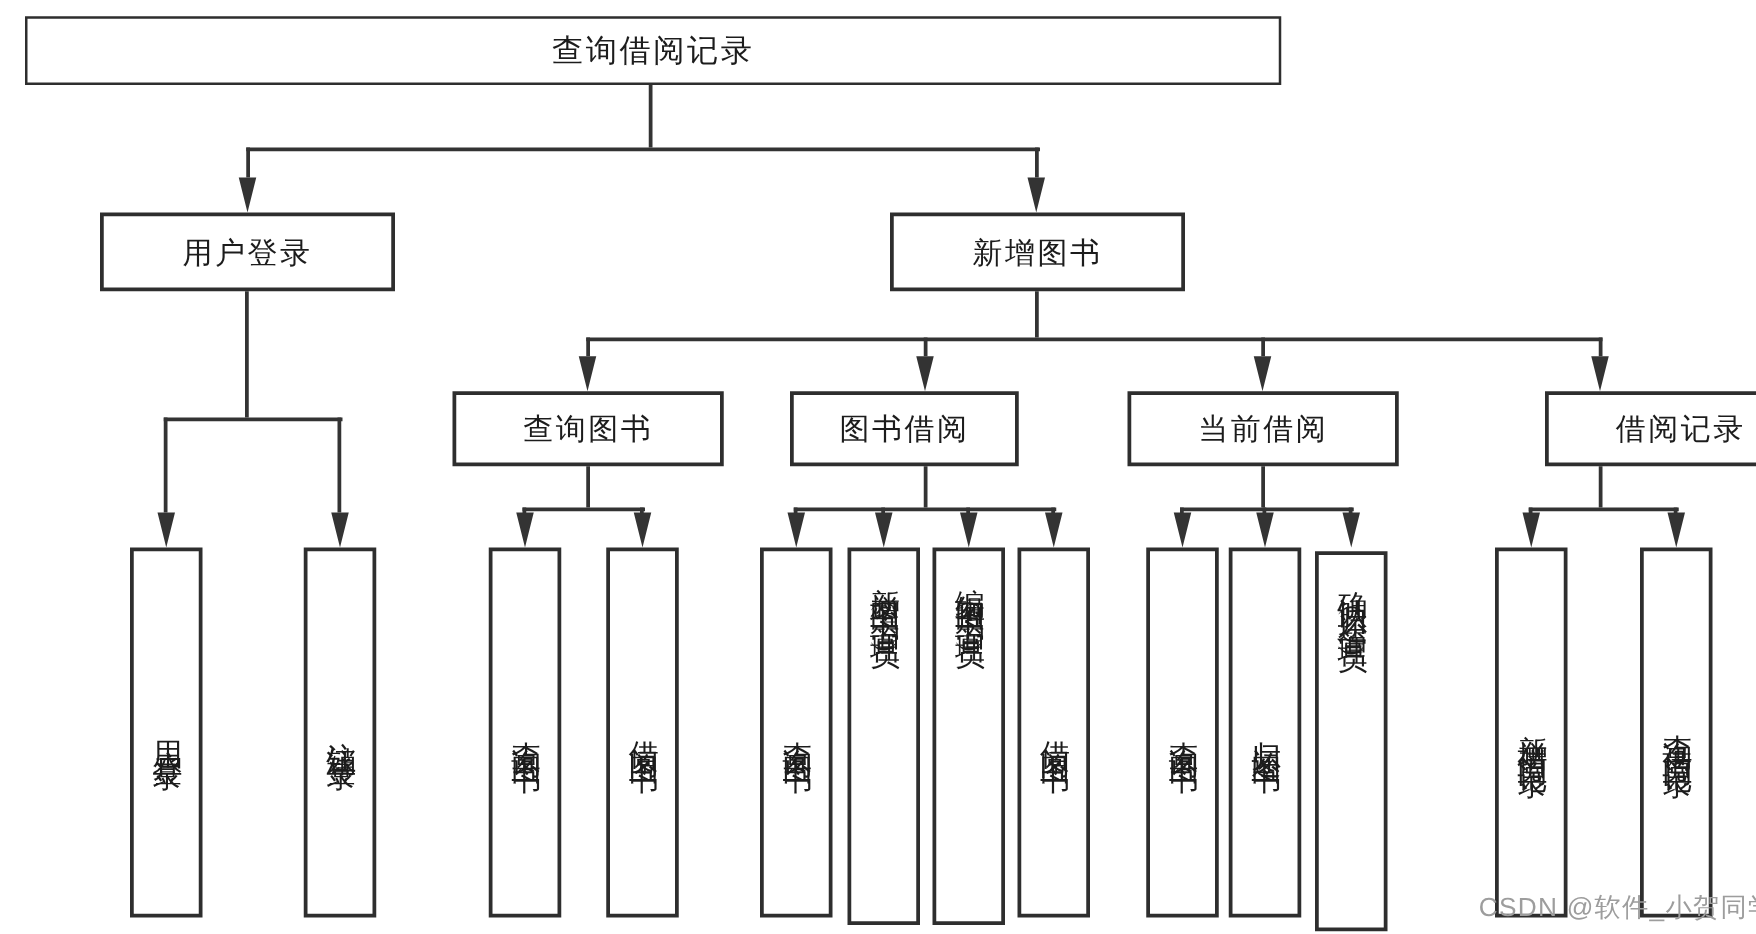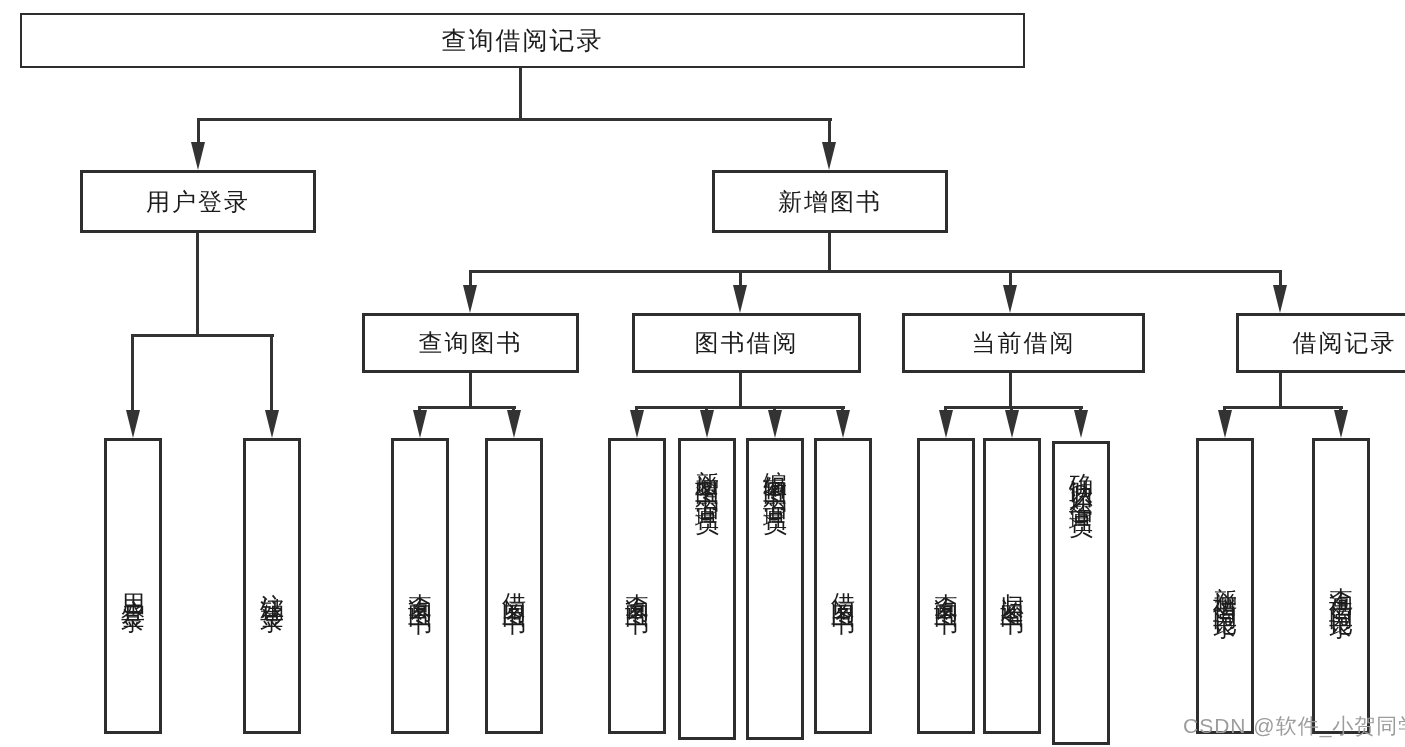--- a/index.html
+++ b/index.html
@@ -44,24 +44,24 @@
   <div class="box" style="left:80px;top:170px;width:236px;height:63px;">
     <span class="h-label">用户登录</span>
   </div>
   <div class="box" style="left:712px;top:170px;width:236px;height:63px;">
     <span class="h-label">新增图书</span>
   </div>
 
   <div class="box" style="left:362px;top:313px;width:217px;height:60px;">
     <span class="h-label">查询图书</span>
   </div>
-  <div class="box" style="left:632px;top:313px;width:229px;height:60px;">
+  <div class="box" style="left:632px;top:313px;width:183px;height:60px;">
     <span class="h-label">图书借阅</span>
   </div>
-  <div class="box" style="left:902px;top:313px;width:243px;height:60px;text-align:right;">
+  <div class="box" style="left:902px;top:313px;width:217px;height:60px;text-align:right;">
     <span class="h-label">当前借阅</span>
   </div>
   <div class="box" style="left:1236px;top:313px;width:217px;height:60px;">
     <span class="h-label">借阅记录</span>
   </div>
 
   <div class="box v-box" style="left:104px;top:438px;width:58px;height:296px;">
     <span class="v-label">用户登录</span>
   </div>
   <div class="box v-box" style="left:243px;top:438px;width:58px;height:296px;">

